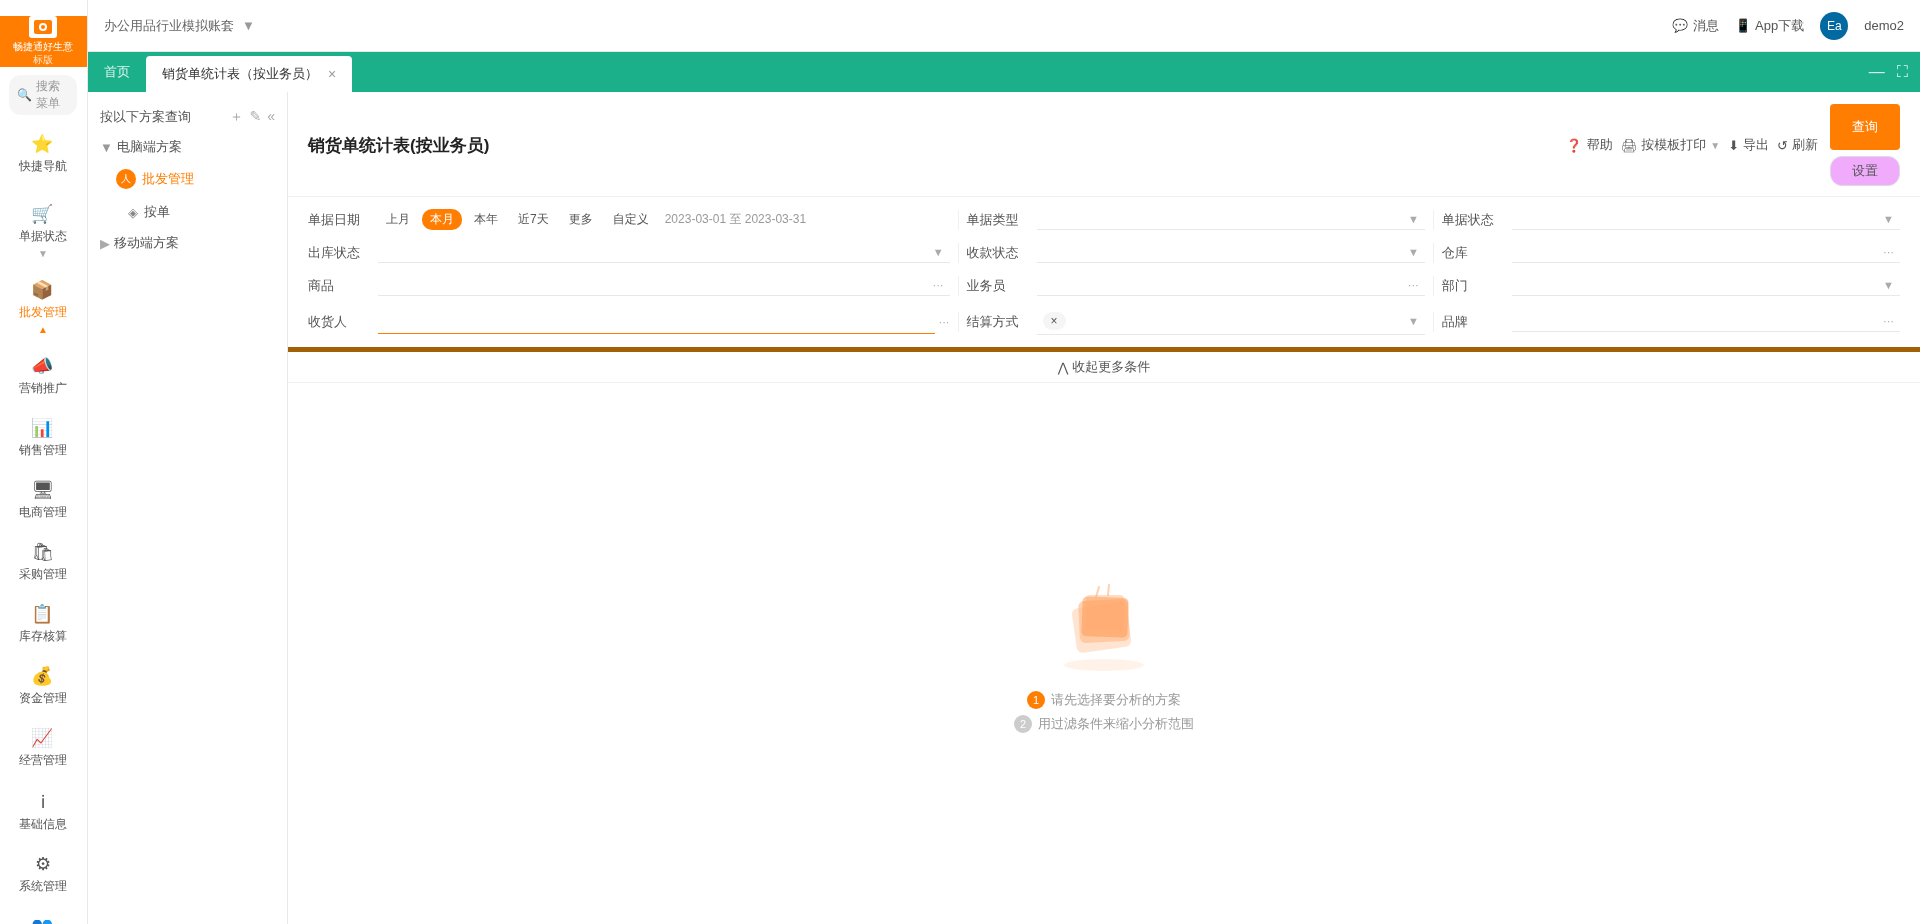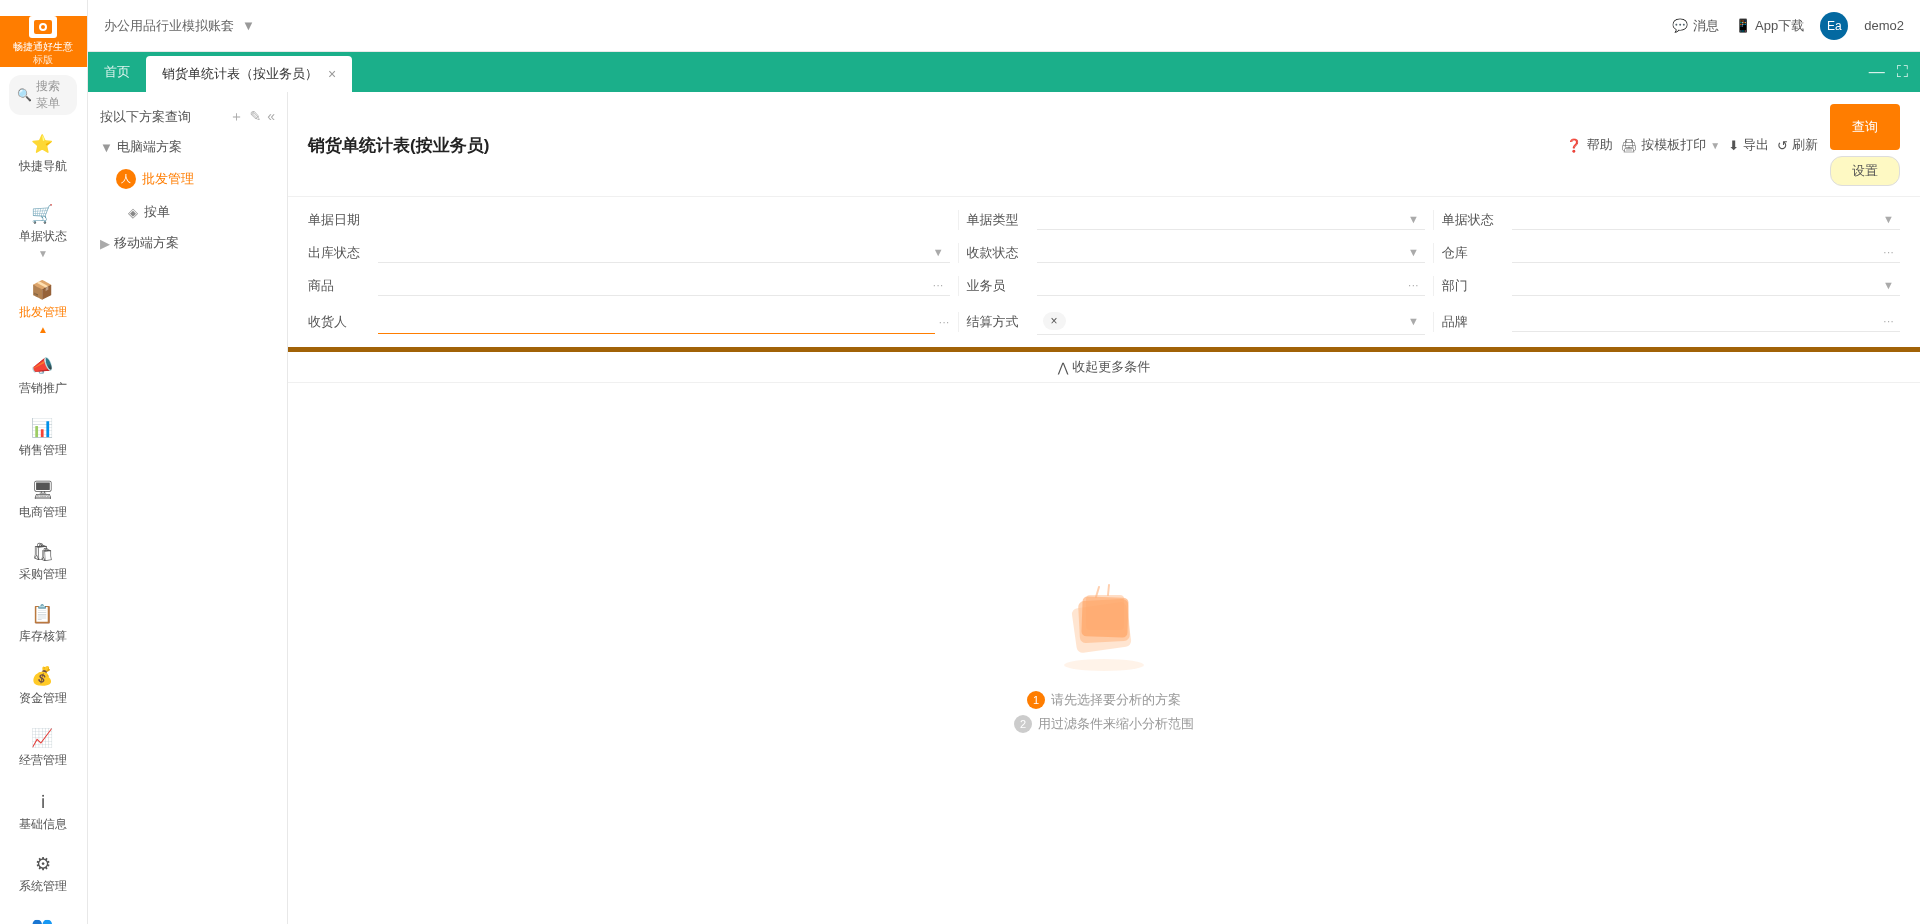--- a/index.html
+++ b/index.html
@@ -55,21 +55,21 @@
 
     
     .right-panel { flex: 1; display: flex; flex-direction: column; overflow: hidden; }
 
     
     .page-title-bar { background: #fff; padding: 12px 20px 10px 20px; display: flex; align-items: center; justify-content: space-between; border-bottom: 1px solid #f0f0f0; flex-shrink: 0; }
     .page-title { font-size: 17px; font-weight: bold; color: #222; }
     .page-actions { display: flex; align-items: center; gap: 12px; }
     .page-action-btn { display: flex; align-items: center; gap: 4px; color: #555; font-size: 13px; cursor: pointer; }
     .query-btn { background: #ff7d00; color: #fff; border: none; border-radius: 4px; padding: 14px 20px; font-size: 13px; cursor: pointer; }
-    .settings-btn { background: #fef9c3; color: #555; border: 1px solid #ddd; border-radius: 12px; padding: 5px 21px; font-size: 13px; cursor: pointer; }
+    .settings-btn { background: #f0abfc; color: #555; border: 1px solid #ddd; border-radius: 12px; padding: 5px 21px; font-size: 13px; cursor: pointer; }
 
     
     .filter-area { background: #fff; padding: 12px 20px; border-bottom: 5px solid #a16207; flex-shrink: 0; }
     .filter-row { display: flex; align-items: center; gap: 0; margin-bottom: 12px; }
     .filter-row:last-child { margin-bottom: 0; }
     .filter-field { display: flex; align-items: center; flex: 1; min-width: 0; }
     .filter-label { color: #555; font-size: 13px; white-space: nowrap; width: 70px; flex-shrink: 0; }
     .filter-input { flex: 1; border: none; border-bottom: 1px solid #e8e8e8; padding: 4px 6px; font-size: 13px; color: #333; outline: none; background: transparent; }
     .filter-input.active { border-bottom-color: #ff7d00; }
     .filter-select { flex: 1; display: flex; align-items: center; justify-content: space-between; border-bottom: 1px solid #e8e8e8; padding: 4px 6px; cursor: pointer; min-width: 0; }
@@ -299,20 +299,29 @@
             <button class="settings-btn">设置</button>
           </div>
         </div>
       </div>
 
       <div class="filter-area">
 
         <div class="filter-row">
           <div class="filter-field" style="flex:1.4;">
             <span class="filter-label">单据日期</span>
+            <div class="filter-date-group">
+              <span class="date-quick-btn">上月</span>
+              <span class="date-quick-btn active">本月</span>
+              <span class="date-quick-btn">本年</span>
+              <span class="date-quick-btn">近7天</span>
+              <span class="date-quick-btn">更多</span>
+              <span class="date-quick-btn">自定义</span>
+              <span class="date-range">2023-03-01 至 2023-03-31</span>
+            </div>
           </div>
           <div class="filter-sep"></div>
           <div class="filter-field" style="flex:1;">
             <span class="filter-label">单据类型</span>
             <div class="filter-select">
               <span></span>
               <span class="select-arrow">▼</span>
             </div>
           </div>
           <div class="filter-sep"></div>

